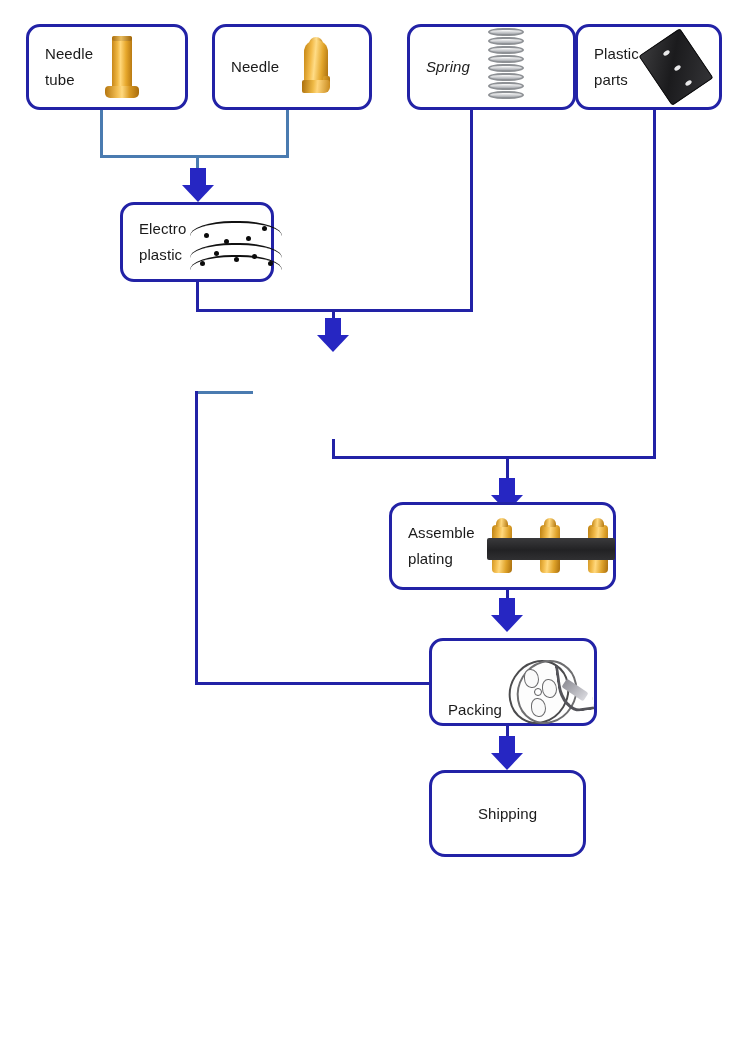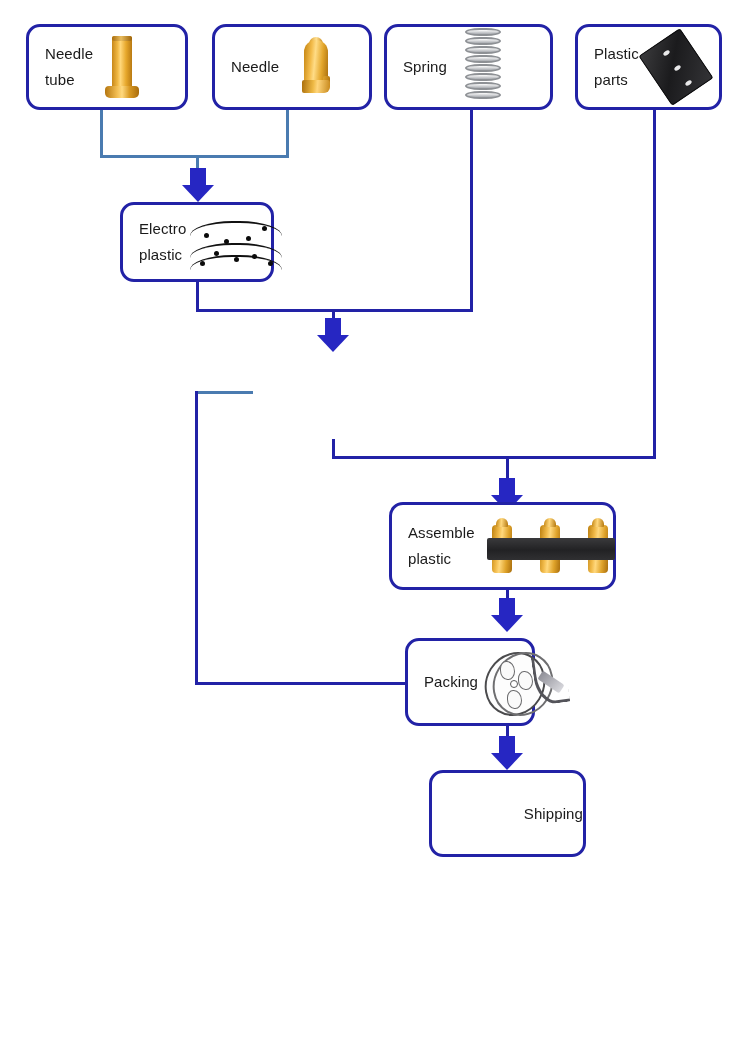--- a/index.html
+++ b/index.html
@@ -21,21 +21,21 @@
     align-items:center;
   }
   .node .lbl{
     font-size:15px;
     line-height:26px;
     color:#1a1a1a;
     white-space:pre-line;
     letter-spacing:.1px;
   }
   .node.pad-l{padding-left:16px;}
-  .node.center{justify-content:flex-end;}
+  .node.center{justify-content:center;border-radius:16px;}
   .art{position:relative;flex:0 0 auto;}
 
   
   .ln{position:absolute;background:var(--link,#2222a6);}
   .ln.h{height:3px;}
   .ln.v{width:3px;}
   .ln.light{background:#4a7bb0;}
 
   .arw{position:absolute;width:32px;height:34px;}
   .arw i{
@@ -209,21 +209,21 @@
   <div class="node pad-l" style="left:212px;top:24px;width:160px;height:86px;">
     <span class="lbl">Needle</span>
     <span class="art ndl" style="margin-left:20px;">
       <span class="tip"></span>
         <span class="dome"></span>
         <span class="nub"></span>
         <span class="foot"></span>
     </span>
   </div>
 
-  <div class="node pad-l" style="left:384px;top:24px;width:169px;height:86px;">
+  <div class="node pad-l" style="left:407px;top:24px;width:169px;height:86px;font-style:italic;">
     <span class="lbl">Spring</span>
     <span class="art spr" style="margin-left:16px;">
       <span class="coil" style="top:0px;"></span>
       <span class="coil" style="top:9px;"></span>
       <span class="coil" style="top:18px;"></span>
       <span class="coil" style="top:27px;"></span>
       <span class="coil" style="top:36px;"></span>
       <span class="coil" style="top:45px;"></span>
       <span class="coil" style="top:54px;"></span>
       <span class="coil" style="top:63px;"></span>
@@ -283,21 +283,21 @@
   <div class="ln v" style="left:653px;top:110px;height:349px;"></div>
   <div class="ln h" style="left:332px;top:456px;width:324px;"></div>
   <div class="ln v" style="left:506px;top:456px;height:26px;"></div>
   <div class="arw" style="left:491px;top:478px;">
       <i></i>
       <b></b>
     </div>
 
   <div class="node pad-l" style="left:389px;top:502px;width:227px;height:88px;">
     <span class="lbl">Assemble
-plastic</span>
+plating</span>
     <span class="art hdr" style="margin-left:12px;">
       <span class="ppin" style="left:4px;">
           <span class="pb"></span>
           <span class="ph"></span>
         </span>
       <span class="ppin" style="left:52px;">
           <span class="pb"></span>
           <span class="ph"></span>
         </span>
       <span class="ppin" style="left:100px;">
@@ -311,21 +311,21 @@
   <div class="ln v" style="left:506px;top:590px;height:10px;"></div>
   <div class="arw" style="left:491px;top:598px;">
       <i></i>
       <b></b>
     </div>
 
   <div class="ln h light" style="left:195px;top:391px;width:58px;"></div>
   <div class="ln v" style="left:195px;top:391px;height:294px;"></div>
   <div class="ln h" style="left:195px;top:682px;width:236px;"></div>
 
-  <div class="node pad-l" style="left:405px;top:638px;width:130px;height:88px;">
+  <div class="node pad-l" style="left:429px;top:638px;width:168px;height:88px;align-items:flex-end;">
     <span class="lbl">Packing</span>
     <span class="art reel" style="margin-left:4px;">
       <span class="disc"></span>
       <span class="disc2"></span>
       <span class="spoke" style="left:18px;top:12px;"></span>
       <span class="spoke" style="left:36px;top:22px;"></span>
       <span class="spoke" style="left:25px;top:41px;"></span>
       <span class="hub"></span>
       <span class="tape"></span>
       <span class="tape2"></span>

